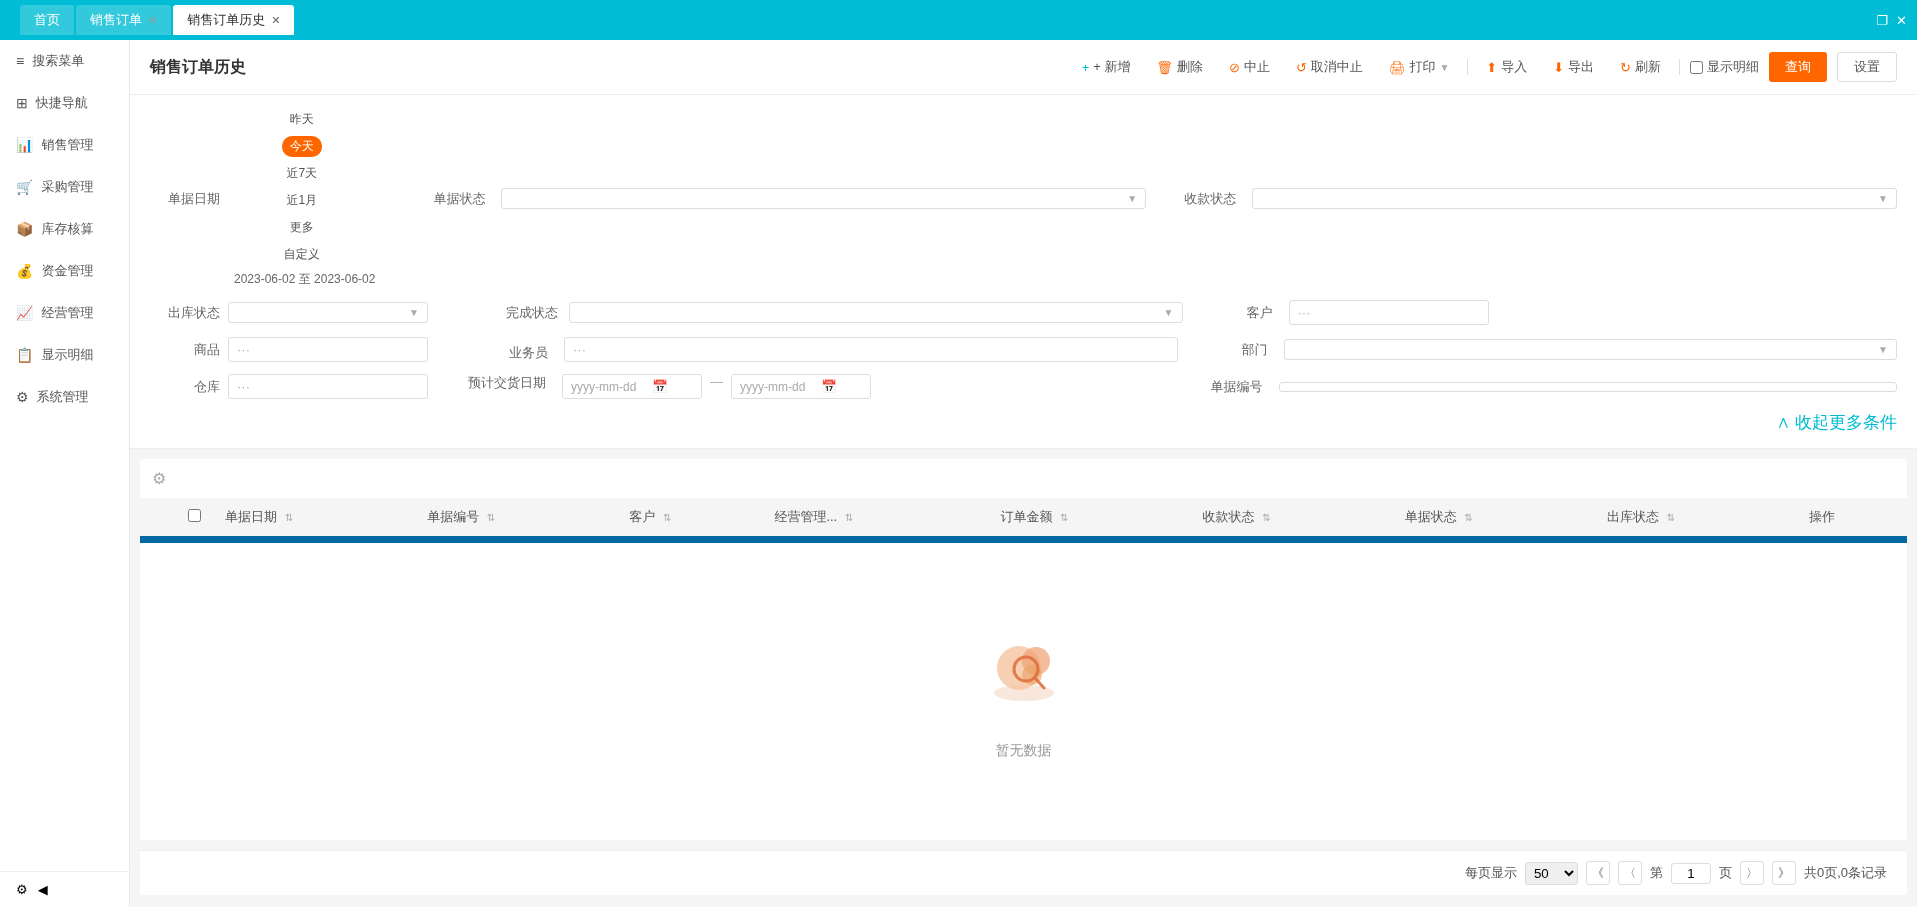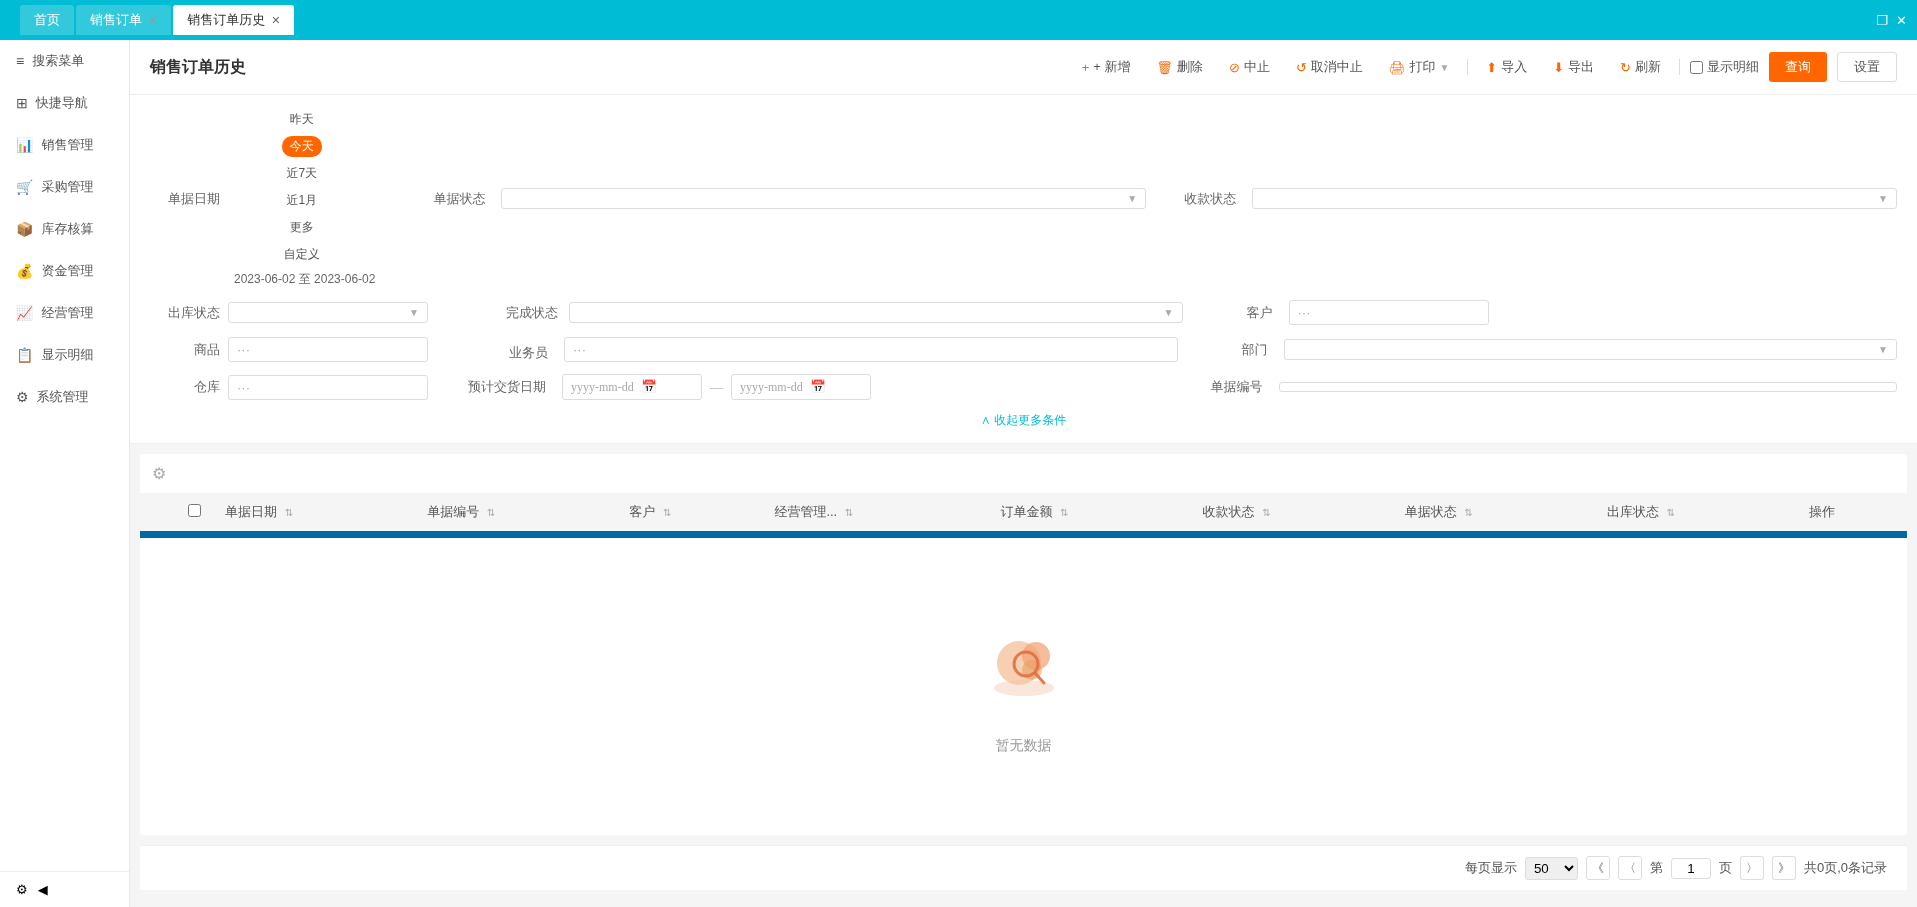--- a/index.html
+++ b/index.html
@@ -40,22 +40,22 @@
     .filter-area { background: white; padding: 14px 20px; border-bottom: 1px solid #eee; }
     .filter-row { display: flex; align-items: center; margin-bottom: 12px; }
     .filter-label { color: #666; min-width: 70px; text-align: right; margin-right: 8px; font-size: 13px; }
     .filter-date-group { display: flex; align-items: center; gap: 6px; flex-direction: column; }
     .date-btn { padding: 2px 8px; font-size: 12px; color: #555; cursor: pointer; border-radius: 3px; }
     .date-btn.active { background: #ff6600; color: white; border-radius: 10px; }
     .date-range { color: #666; font-size: 12px; margin-left: 6px; }
     .filter-select { border: 1px solid #ddd; border-radius: 3px; padding: 4px 8px; min-width: 200px; display: flex; align-items: center; justify-content: space-between; cursor: pointer; background: white; color: #999; font-size: 13px; }
     .filter-select .arrow { color: #aaa; font-size: 10px; }
     .filter-input-dots { color: #aaa; padding: 4px 8px; min-width: 200px; }
-    .filter-input { border: 1px solid #ddd; border-radius: 3px; padding: 4px 8px; min-width: 160px; color: #999; font-size: 13px; display: flex; align-items: center; gap: 8px; }
-    .collapse-bar { text-align: center; color: #00bcd4; font-size: 12px; cursor: pointer; margin-top: 6px; }
+    .filter-input { border: 1px solid #ddd; border-radius: 3px; padding: 4px 8px; min-width: 160px; color: #999; font-size: 13px; display: flex; align-items: center; gap: 16px; }
+    .collapse-bar { text-align: right; color: #00bcd4; font-size: 17px; cursor: pointer; margin-top: 6px; }
 
     
     .table-area { background: white; margin: 10px; border-radius: 3px; }
     .table-toolbar { padding: 10px 12px; display: flex; align-items: center; }
     table { width: 100%; border-collapse: collapse; }
     thead tr { background: #f5f5f5; }
     th { padding: 10px 12px; text-align: left; font-size: 13px; color: #555; font-weight: normal; border-bottom: 7px solid #0369a1; white-space: nowrap; }
     th .sort-icon { color: #aaa; font-size: 10px; margin-left: 4px; }
     td { padding: 10px 12px; font-size: 13px; color: #333; border-bottom: 1px solid #f0f0f0; }
 
@@ -250,21 +250,21 @@
           <div class="filter-select" style="flex:1;">
             <span></span>
             <span class="arrow">▼</span>
           </div>
         </div>
       </div>
 
       <div class="filter-row">
         <span class="filter-label">仓库</span>
         <span class="filter-input-dots" style="border:1px solid #ddd;border-radius:3px;width:200px;padding:4px 8px;color:#aaa;">···</span>
-        <div style="flex:1;display:flex;align-items:center;gap:8px;margin-left:40px;font-family:Liberation Serif, serif;">
+        <div style="flex:1;display:flex;gap:8px;margin-left:40px;">
           <span class="filter-label">预计交货日期</span>
           <div class="filter-input" style="min-width:140px;">
             <span style="color:#aaa;font-size:12px;">yyyy-mm-dd</span>
             <span style="color:#aaa">📅</span>
           </div>
           <span style="color:#aaa;">—</span>
           <div class="filter-input" style="min-width:140px;">
             <span style="color:#aaa;font-size:12px;">yyyy-mm-dd</span>
             <span style="color:#aaa">📅</span>
           </div>

